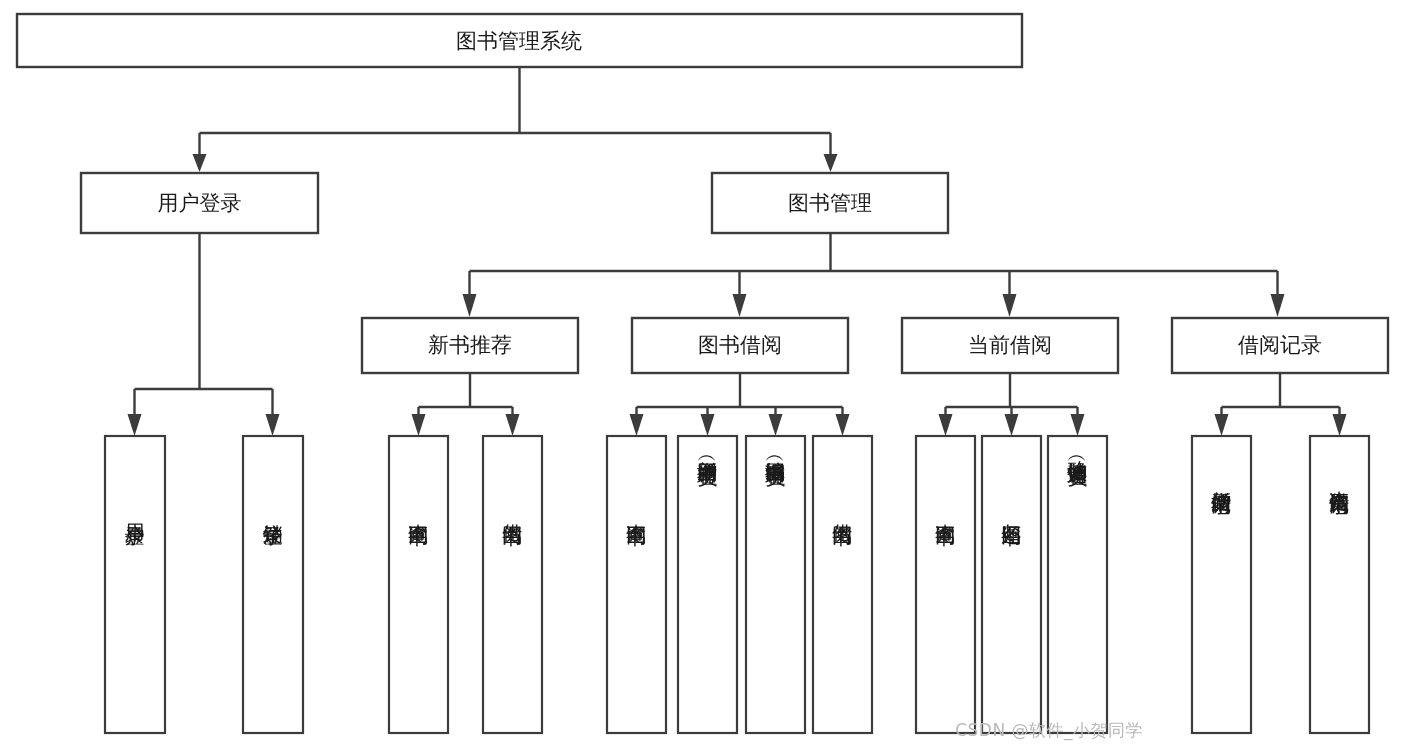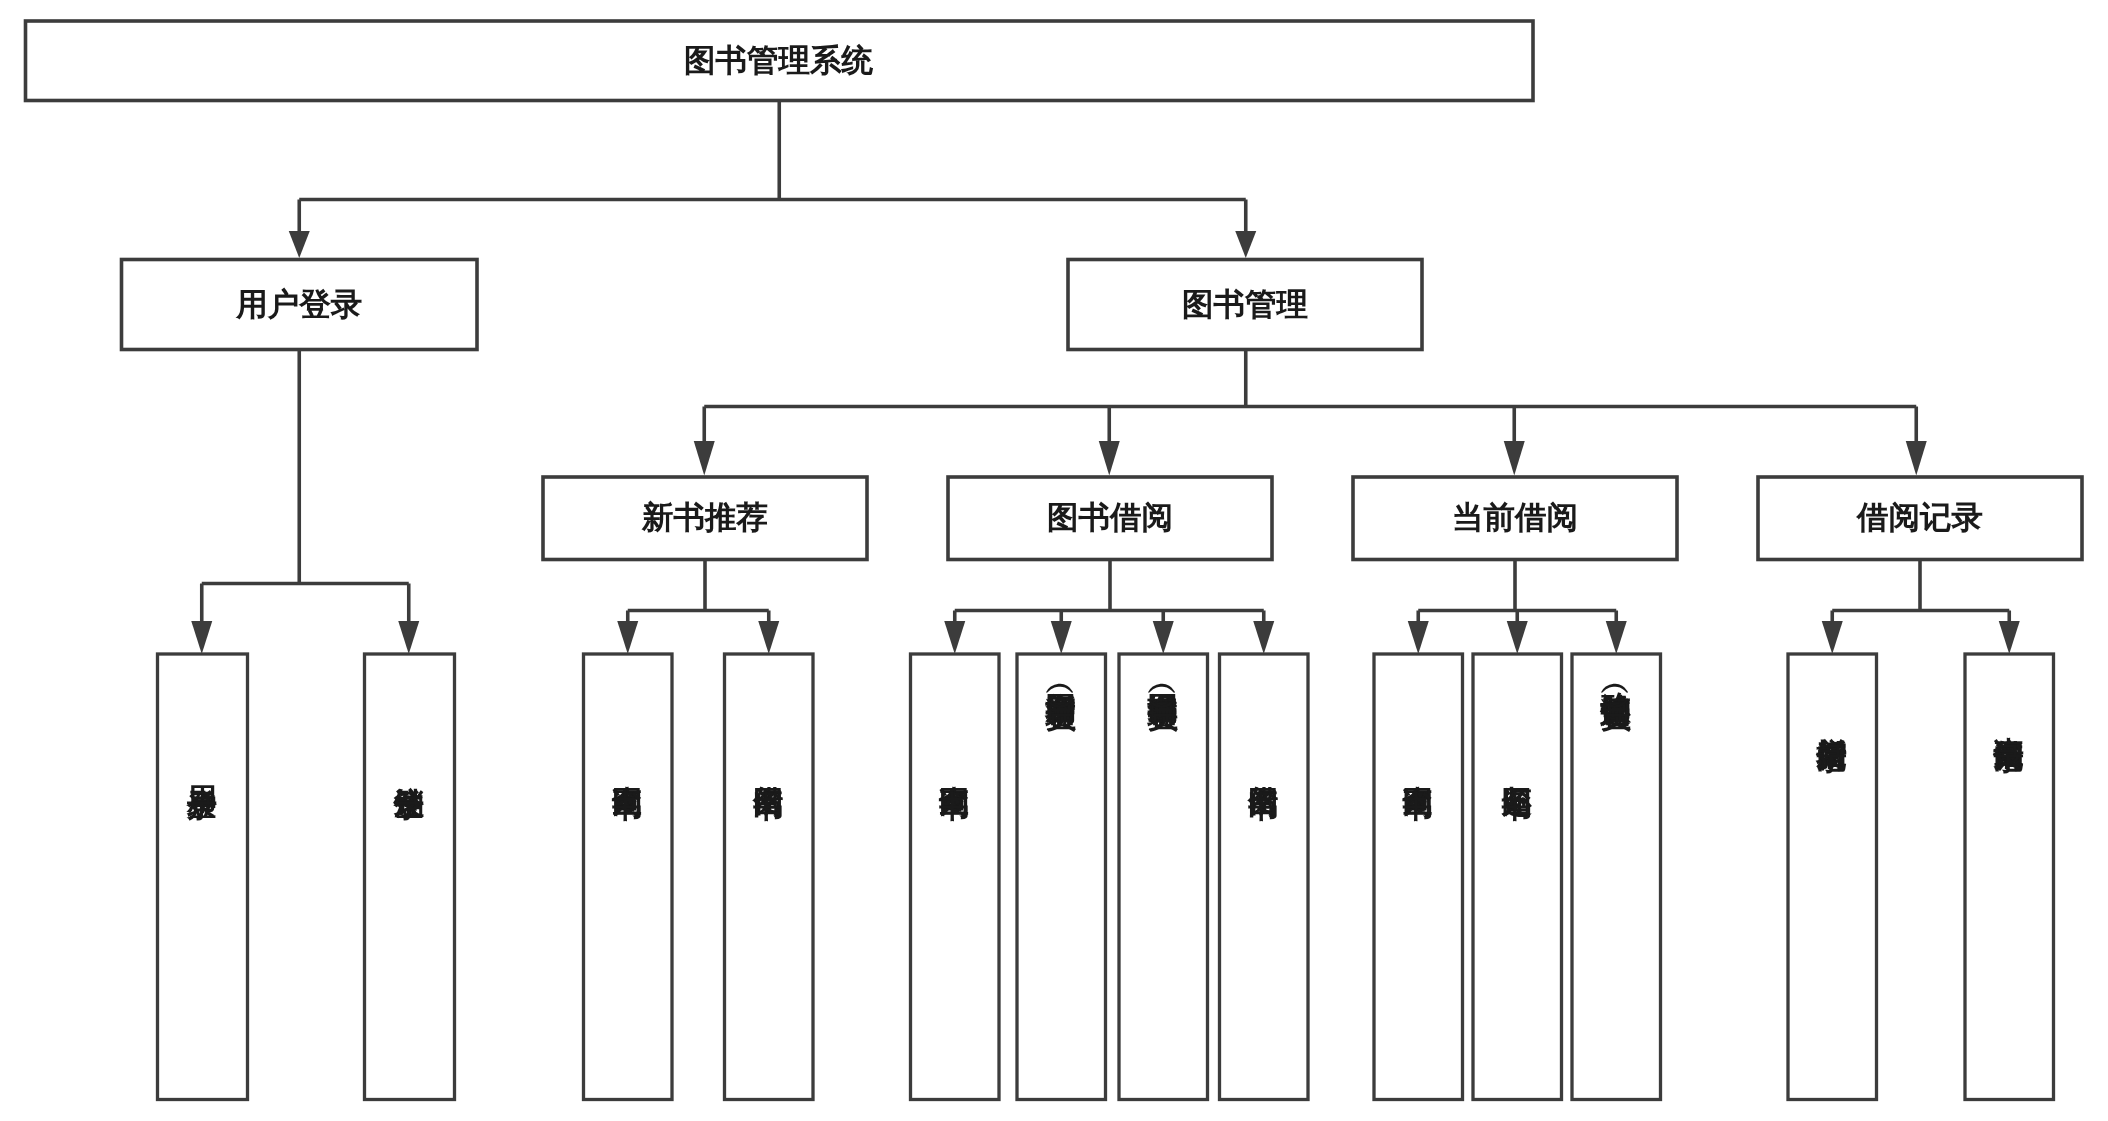--- a/index.html
+++ b/index.html
@@ -11,21 +11,20 @@
     width: 1405px;
     height: 747px;
     font-family: "DejaVu Sans", "Liberation Sans", sans-serif;
     overflow: hidden;
   }
   #diagram-root {
     position: relative;
     width: 1151px;
     height: 747px;
     background: #ffffff;
-    font-weight: bold;
   }
   svg.diagram-canvas {
     position: absolute;
     left: 0;
     top: 0;
     width: 1405px;
     height: 747px;
   }
   .node-box {
     fill: #ffffff;
@@ -247,14 +246,15 @@
     <span class="leaf-label">确认归还（管理员）</span>
   </div>
 
   <div class="leaf-label-wrap" style="left:1192px; top:475px; width:59px; height:258px;">
     <span class="leaf-label">新增借阅记录</span>
   </div>
   <div class="leaf-label-wrap" style="left:1310px; top:475px; width:59px; height:258px;">
     <span class="leaf-label">查询借阅记录</span>
   </div>
 
+  <div class="watermark">CSDN @软件_小贺同学</div>
 
 </div>
 
 </body></html>

